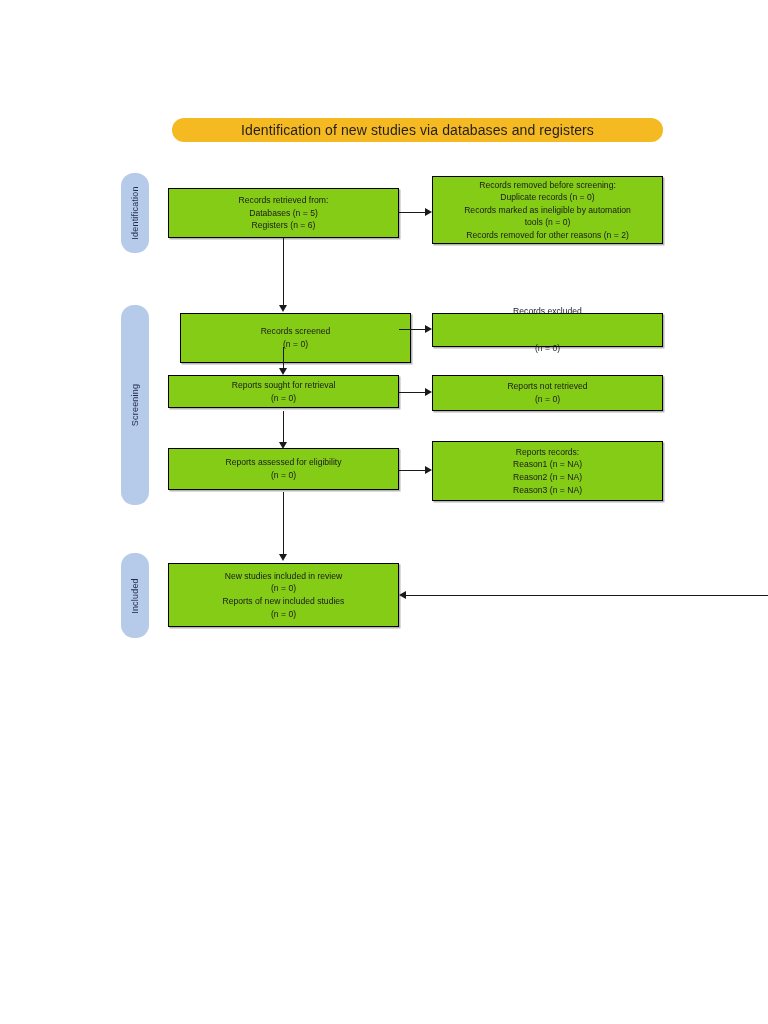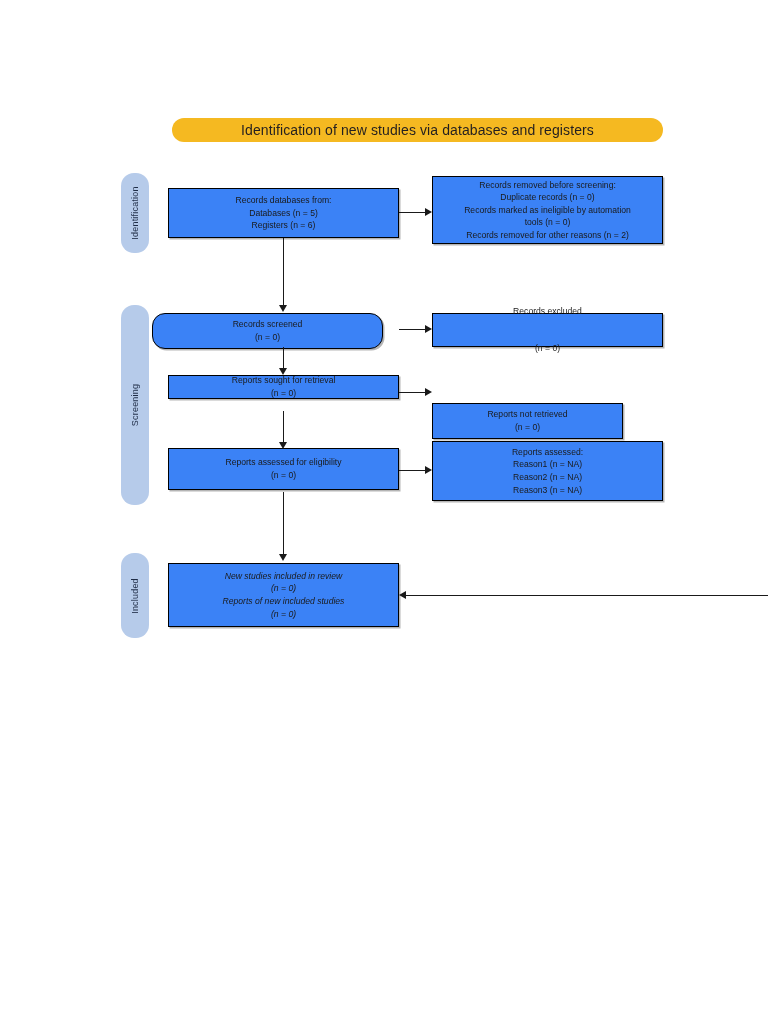--- a/index.html
+++ b/index.html
@@ -63,48 +63,48 @@
     letter-spacing: 0.2px;
   }
   .stage-identification { top: 173px; height: 80px; }
   .stage-screening      { top: 305px; height: 200px; }
   .stage-included       { top: 553px; height: 85px; }
 
   
   .box {
     position: absolute;
     box-sizing: border-box;
-    background: #3b82f6;
+    background: #84cc16;
     border: 1px solid #000000;
     box-shadow: 1.5px 1.5px 0 rgba(120,120,120,0.55);
     display: flex;
     flex-direction: column;
     align-items: center;
     justify-content: center;
     padding: 2px 4px;
   }
   .box .line {
     font-size: 8.6px;
     line-height: 12.6px;
     text-align: center;
     white-space: nowrap;
     color: #1a1a1a;
   }
 
   
   .b-identified  { left: 168px; top: 188px; width: 231px; height: 50px; }
-  .b-screened    { left: 152px; top: 313px; width: 231px; height: 36px; border-radius: 13px; }
-  .b-sought      { left: 168px; top: 375px; width: 231px; height: 24px; }
+  .b-screened    { left: 180px; top: 313px; width: 231px; height: 50px; }
+  .b-sought      { left: 168px; top: 375px; width: 231px; height: 33px; }
   .b-assessed    { left: 168px; top: 448px; width: 231px; height: 42px; }
-  .b-included    { left: 168px; top: 563px; width: 231px; height: 64px; font-style: italic; }
+  .b-included    { left: 168px; top: 563px; width: 231px; height: 64px; }
 
   
   .b-removed     { left: 432px; top: 176px; width: 231px; height: 68px; }
   .b-excluded    { left: 432px; top: 313px; width: 231px; height: 34px; gap: 24px; }
-  .b-notretr     { left: 432px; top: 375px; width: 191px; height: 36px; margin-top: 28px; }
+  .b-notretr     { left: 432px; top: 375px; width: 231px; height: 36px; }
   .b-repexcl     { left: 432px; top: 441px; width: 231px; height: 60px; }
 
   
   .conn {
     position: absolute;
     background: #1a1a1a;
   }
   .v { width: 1.4px; }
   .h { height: 1.4px; }
 
@@ -143,21 +143,21 @@
     <span class="stage-text">Identification</span>
   </div>
   <div class="stage stage-screening">
     <span class="stage-text">Screening</span>
   </div>
   <div class="stage stage-included">
     <span class="stage-text">Included</span>
   </div>
 
   <div class="box b-identified">
-    <span class="line">Records databases from:</span>
+    <span class="line">Records retrieved from:</span>
     <span class="line">Databases (n = 5)</span>
     <span class="line">Registers (n = 6)</span>
   </div>
 
   <div class="box b-removed">
     <span class="line">Records removed before screening:</span>
     <span class="line">Duplicate records (n = 0)</span>
     <span class="line">Records marked as ineligible by automation</span>
     <span class="line">tools (n = 0)</span>
     <span class="line">Records removed for other reasons (n = 2)</span>
@@ -182,21 +182,21 @@
     <span class="line">Reports not retrieved</span>
     <span class="line">(n = 0)</span>
   </div>
 
   <div class="box b-assessed">
     <span class="line">Reports assessed for eligibility</span>
     <span class="line">(n = 0)</span>
   </div>
 
   <div class="box b-repexcl">
-    <span class="line">Reports assessed:</span>
+    <span class="line">Reports records:</span>
     <span class="line">Reason1 (n = NA)</span>
     <span class="line">Reason2 (n = NA)</span>
     <span class="line">Reason3 (n = NA)</span>
   </div>
 
   <div class="box b-included">
     <span class="line">New studies included in review</span>
     <span class="line">(n = 0)</span>
     <span class="line">Reports of new included studies</span>
     <span class="line">(n = 0)</span>

